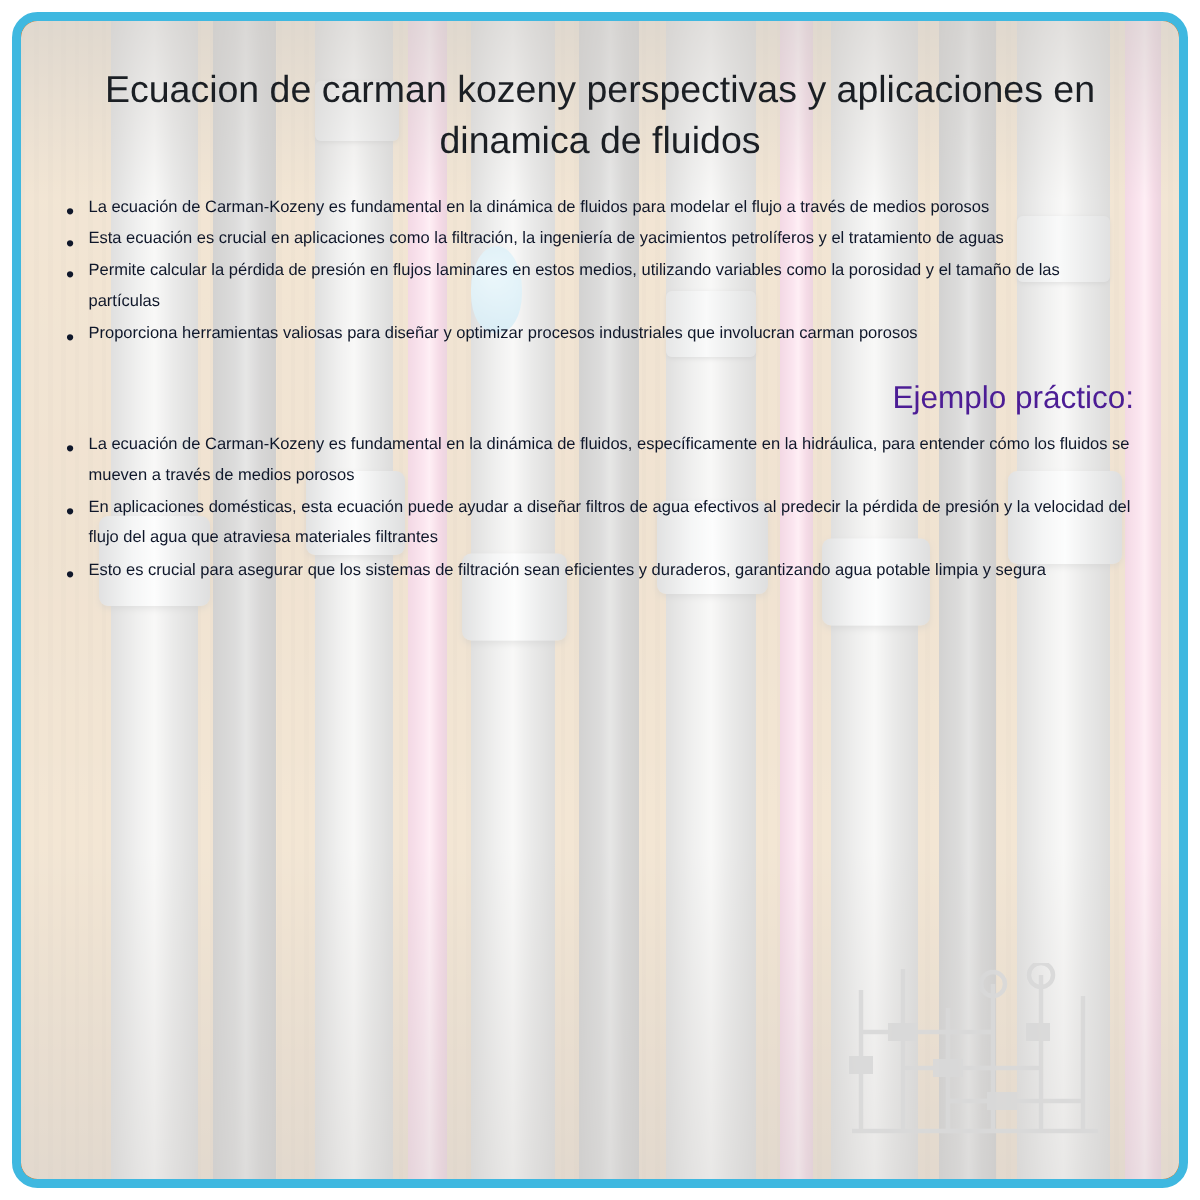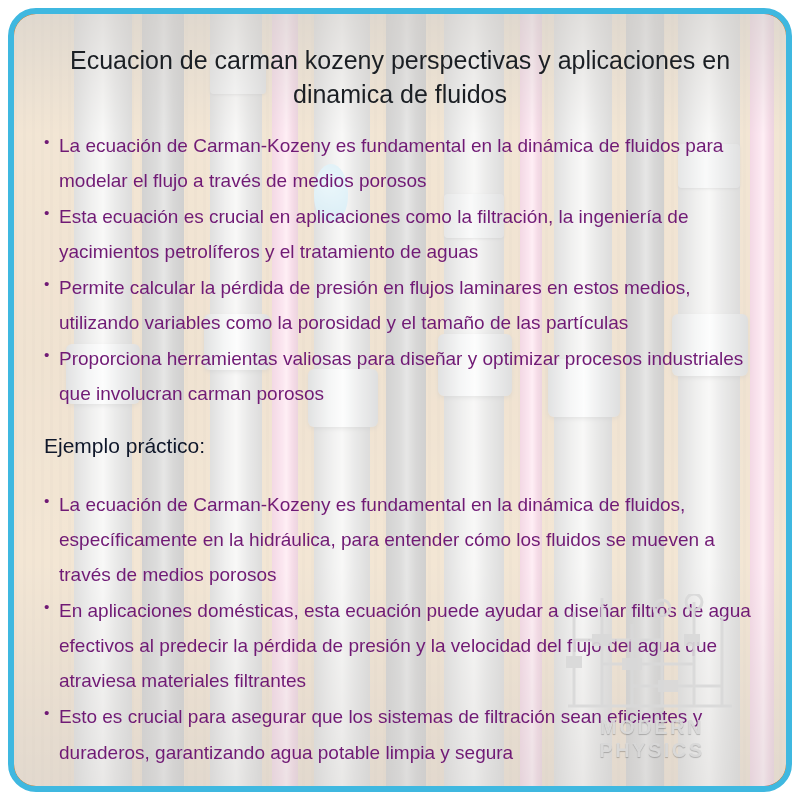--- a/index.html
+++ b/index.html
@@ -20,21 +20,21 @@
   }
 
   
   .frame {
     position: absolute;
     left: 8px;
     top: 8px;
     right: 8px;
     bottom: 8px;
     border: 6px solid #3fb8e0;
-    border-radius: 28px;
+    border-radius: 17px;
     box-sizing: border-box;
     overflow: hidden;
     background: #c8903a;
   }
 
   
   .photo {
     position: absolute;
     inset: 0;
     background:
@@ -123,41 +123,41 @@
     color: #1b1f24;
   }
 
   ul.bullets {
     list-style: none;
     margin: 0;
     padding: 0;
   }
   ul.bullets li {
     position: relative;
-    font-size: 19px;
+    font-size: 11px;
     line-height: 1.85;
     padding-left: 15px;
     margin-bottom: 1px;
-    color: #701a75;
+    color: #0f172a;
     text-align: left;
   }
   ul.bullets li::before {
     content: "•";
     position: absolute;
     left: 0;
     top: 0;
     font-size: 15.5px;
   }
 
   h2.subtitle {
-    margin: 22px 0 29px 0;
+    margin: 22px 0 8px 0;
     font-size: 21px;
     font-weight: 400;
-    text-align: left;
-    color: #0f172a;
+    text-align: right;
+    color: #4c1d95;
   }
 
   
   .watermark {
     position: absolute;
     right: 34px;
     bottom: 24px;
     width: 200px;
     text-align: center;
     opacity: 0.92;
@@ -251,17 +251,16 @@
           <circle cx="132" cy="8" r="8"></circle>
         </g>
         <g fill="#d9d9d9">
           <rect x="30" y="40" width="20" height="12"></rect>
           <rect x="60" y="64" width="20" height="12"></rect>
           <rect x="96" y="86" width="20" height="12"></rect>
           <rect x="4" y="62" width="16" height="12"></rect>
           <rect x="122" y="40" width="16" height="12"></rect>
         </g>
       </svg>
-      <div class="wm-text">MODERN PHYSICS</div>
     </div>
 
   </div>
 </div>
 
 </body></html>

